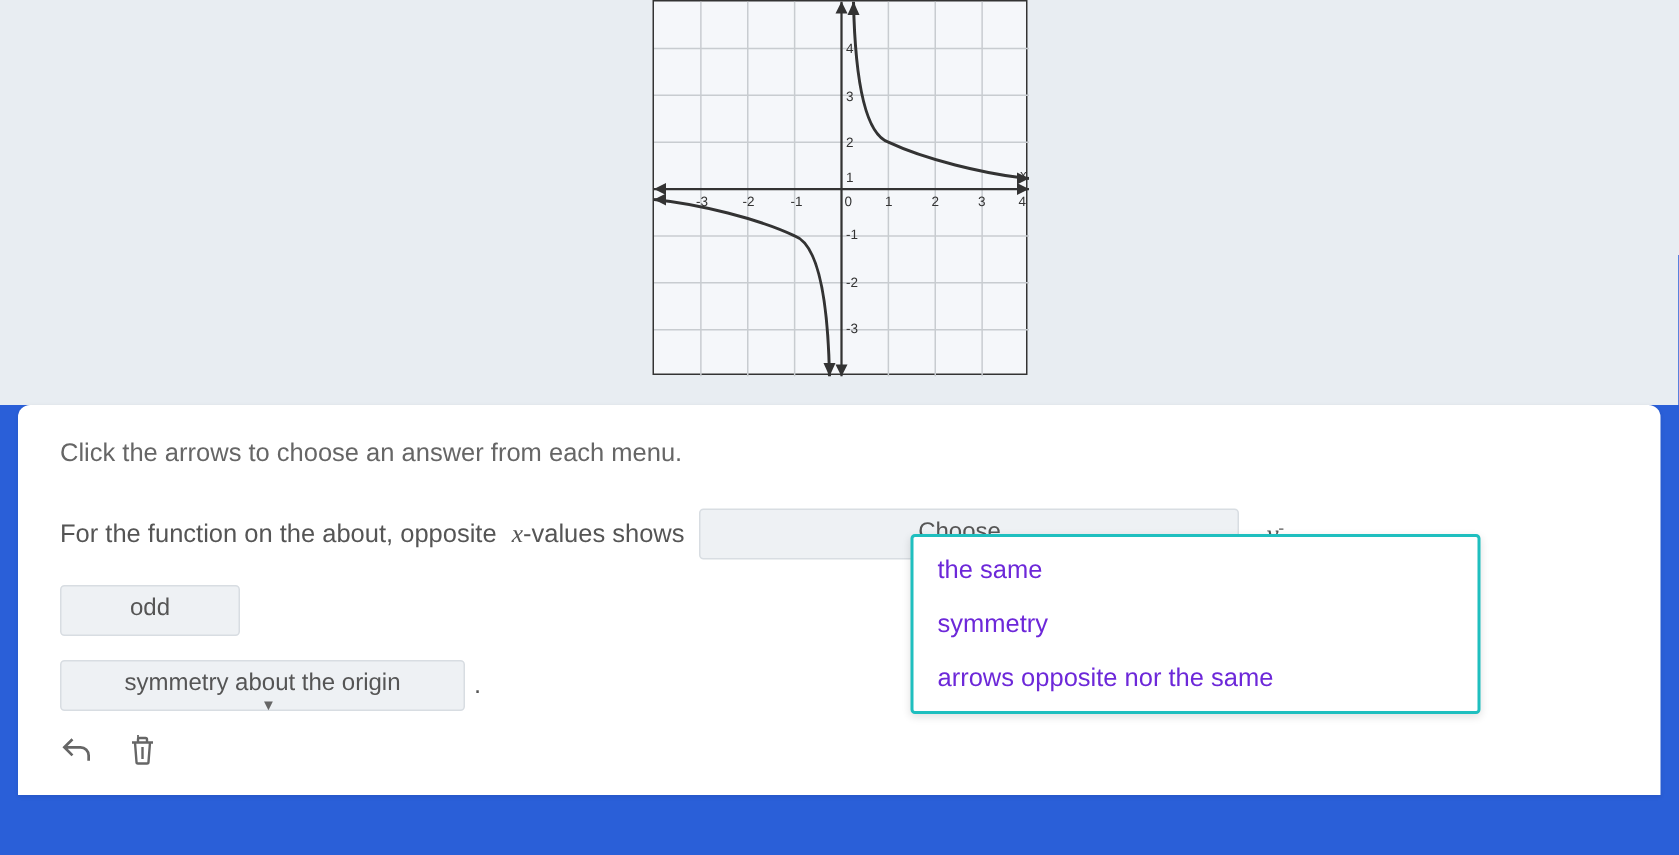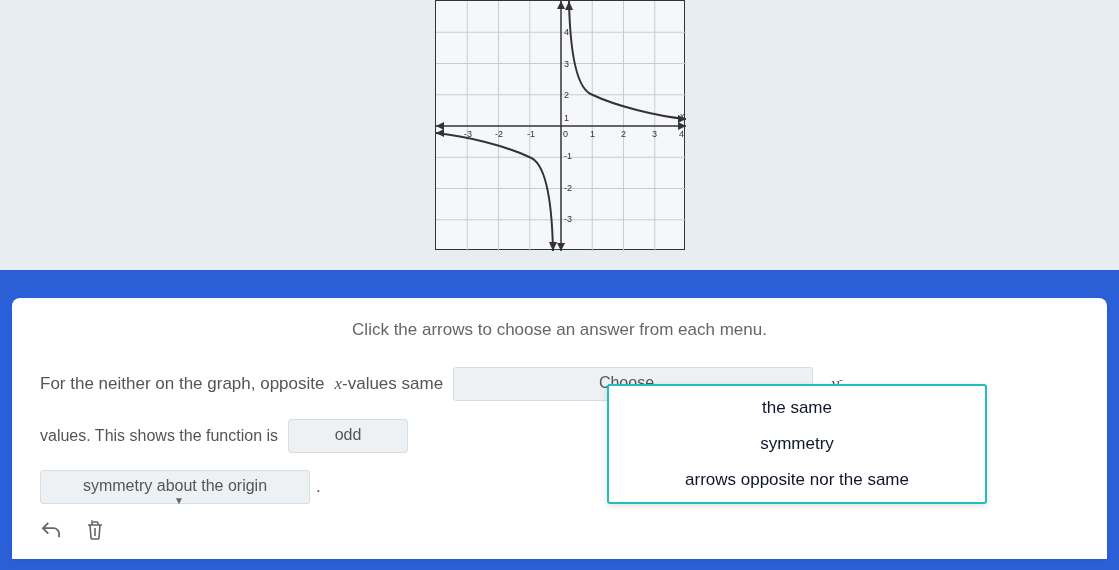--- a/index.html
+++ b/index.html
@@ -22,26 +22,25 @@
       background: #f5f7fa;
       border: 1px solid #333;
       position: relative;
       width: 250px;
       height: 250px;
       margin-top: 0;
     }
     .question-panel {
       background: #fff;
       border-radius: 8px 8px 0 0;
-      margin: 28px 12px 0 12px;
+      margin: 0 12px 0 12px;
       padding: 22px 28px 14px 28px;
       color: #555;
       box-shadow: 0 1px 3px rgba(0,0,0,0.08);
       position: relative;
-      text-align: center;
     }
     .instruction {
       font-size: 17px;
       color: #666;
       margin-bottom: 26px;
     }
     .q-line {
       font-size: 17px;
       color: #555;
       margin-bottom: 16px;
@@ -84,21 +83,21 @@
       width: 380px;
       left: 595px;
       top: 86px;
       padding: 4px 0;
       box-shadow: 0 2px 6px rgba(0,0,0,0.12);
       z-index: 50;
     }
     .dropdown-open .opt {
       padding: 8px 16px;
       font-size: 17px;
-      color: #0f172a;
+      color: #6d28d9;
       cursor: pointer;
     }
     .toolbar {
       display: flex;
       align-items: center;
       gap: 24px;
       margin-top: 10px;
       padding-top: 6px;
     }
     .tool-icon {
@@ -182,32 +181,31 @@
         <polygon points="0,132 8,128 8,136"></polygon>
       </g>
     </svg>
   </div>
 </div>
 
 <div class="question-panel">
   <div class="instruction">Click the arrows to choose an answer from each menu.</div>
 
   <div class="q-line">
-    <span class="q-text">For the neither on the graph, opposite </span>
-      <span class="q-text"><span class="x-var">x</span><span>-values same</span></span>
+    <span class="q-text">For the function on the about, opposite </span>
+      <span class="q-text"><span class="x-var">x</span><span>-values shows</span></span>
     <span class="select-box wide">
       <span>Choose...</span>
       <span class="select-arrow">▼</span>
     </span>
     <span class="y-var">y<sup>-</sup></span>
   </div>
 
   <div class="row2-wrap">
     <div class="row2a">
-      <span class="q-text">values. This shows the function is</span>
       <span class="select-box small">
         <span>odd</span>
       </span>
     </div>
     <div class="row2b">
       <span class="select-box medium">
         <span>symmetry about the origin</span>
         <span class="select-arrow">▼</span>
       </span>
       <span class="period-after">.</span>

